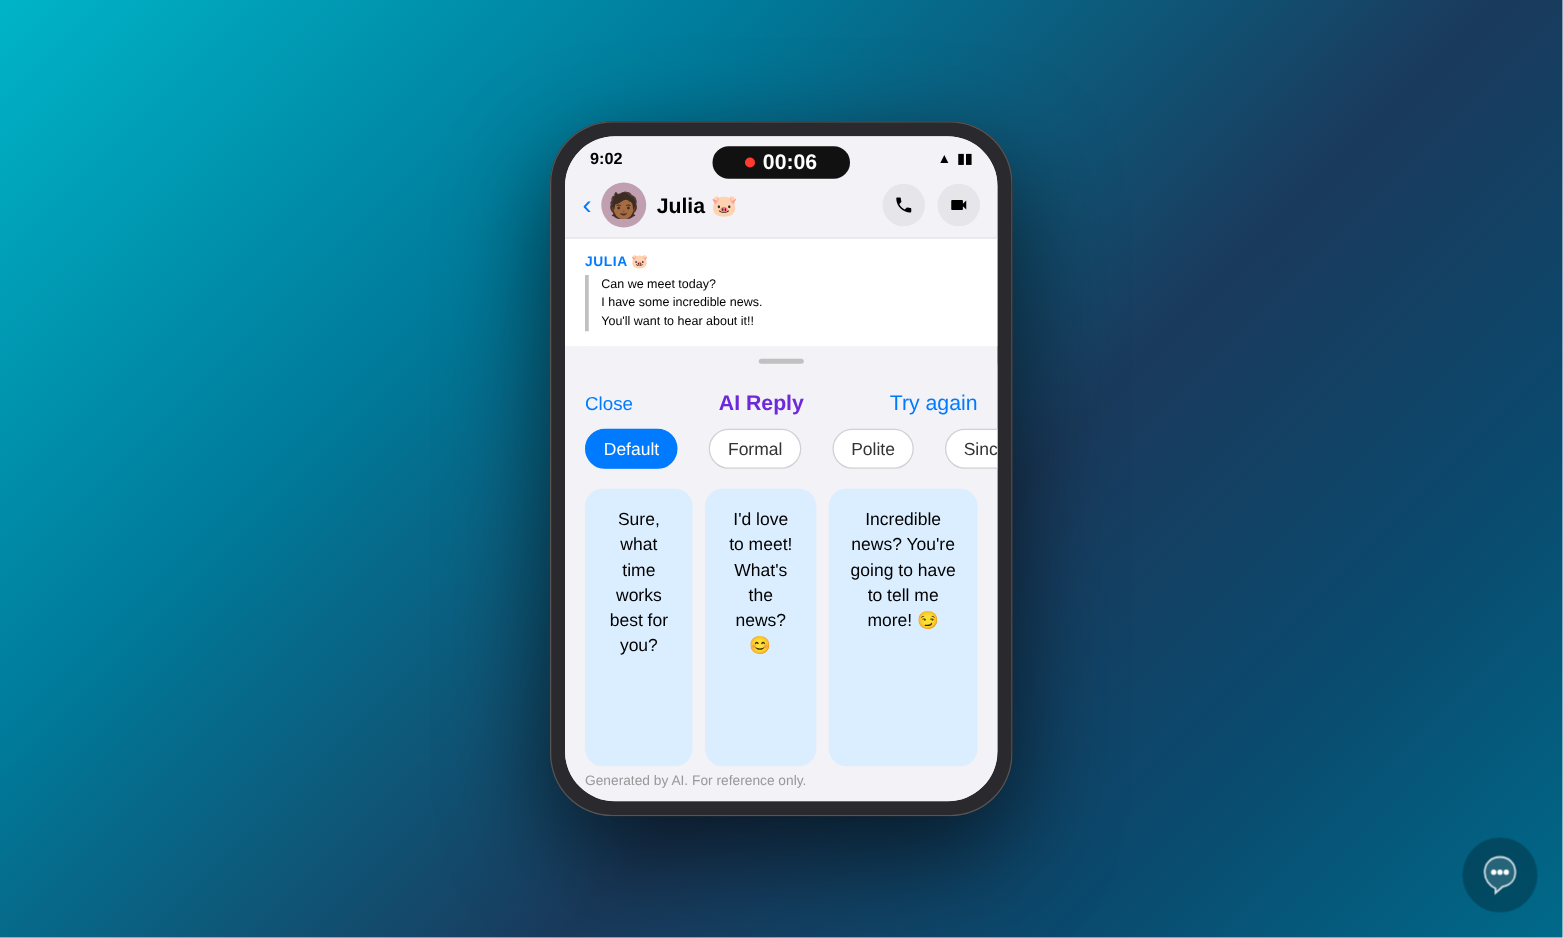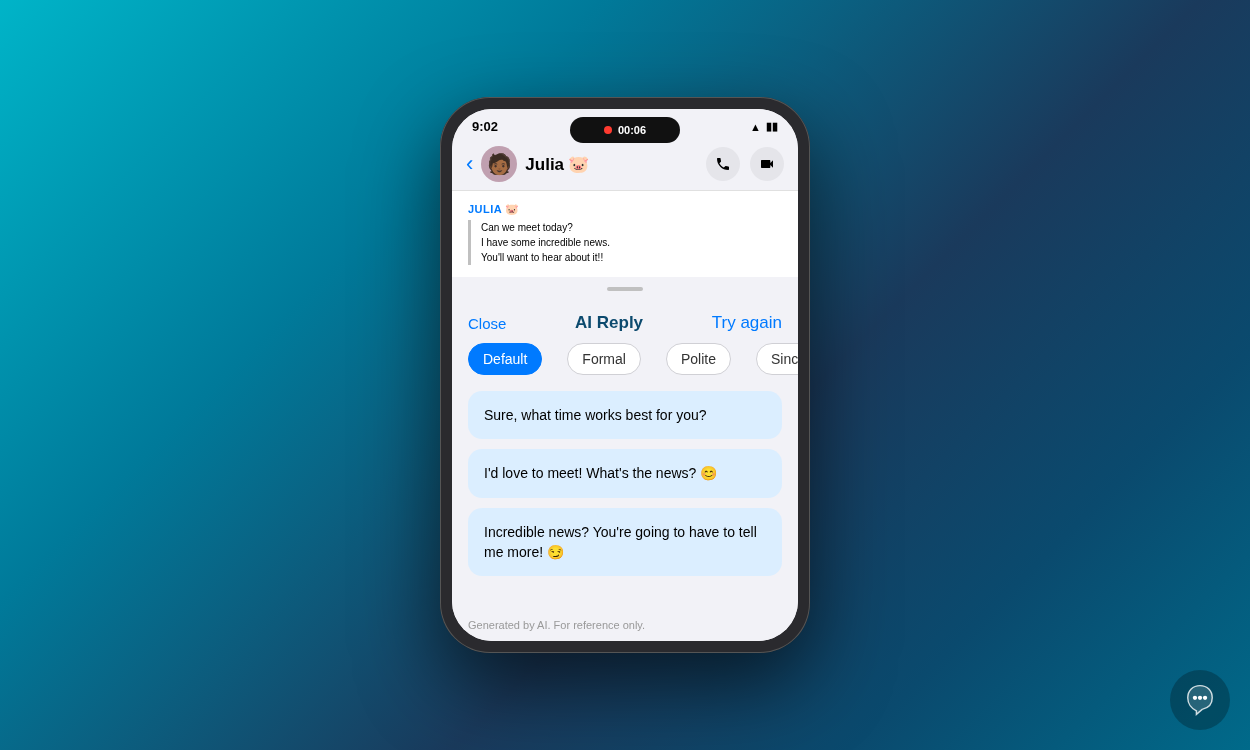--- a/index.html
+++ b/index.html
@@ -78,21 +78,21 @@
 
     .record-dot {
       width: 8px;
       height: 8px;
       border-radius: 50%;
       background: #ff3b30;
     }
 
     .record-timer {
       color: #fff;
-      font-size: 11px;
+      font-size: 17px;
       font-weight: 600;
     }
 
     .status-icons {
       display: flex;
       align-items: center;
       gap: 5px;
     }
 
     .status-icons span {
@@ -211,21 +211,21 @@
 
     .panel-close {
       font-size: 15px;
       color: #007aff;
       cursor: pointer;
     }
 
     .panel-title {
       font-size: 17px;
       font-weight: 600;
-      color: #0c4a6e;
+      color: #6d28d9;
     }
 
     .panel-try-again {
       font-size: 17px;
       color: #007aff;
       cursor: pointer;
     }
 
     
     .tone-chips {
@@ -250,22 +250,23 @@
       color: #fff;
       border-color: #007aff;
     }
 
     
     .reply-suggestions {
       flex: 1;
       overflow-y: auto;
       padding: 4px 16px 0;
       display: flex;
-      flex-direction: column;
+      flex-direction: row;
       gap: 10px;
+      text-align: center;
     }
 
     .reply-card {
       background: #dbeeff;
       border-radius: 14px;
       padding: 14px 16px;
       font-size: 14px;
       color: #000;
       line-height: 1.45;
       cursor: pointer;

